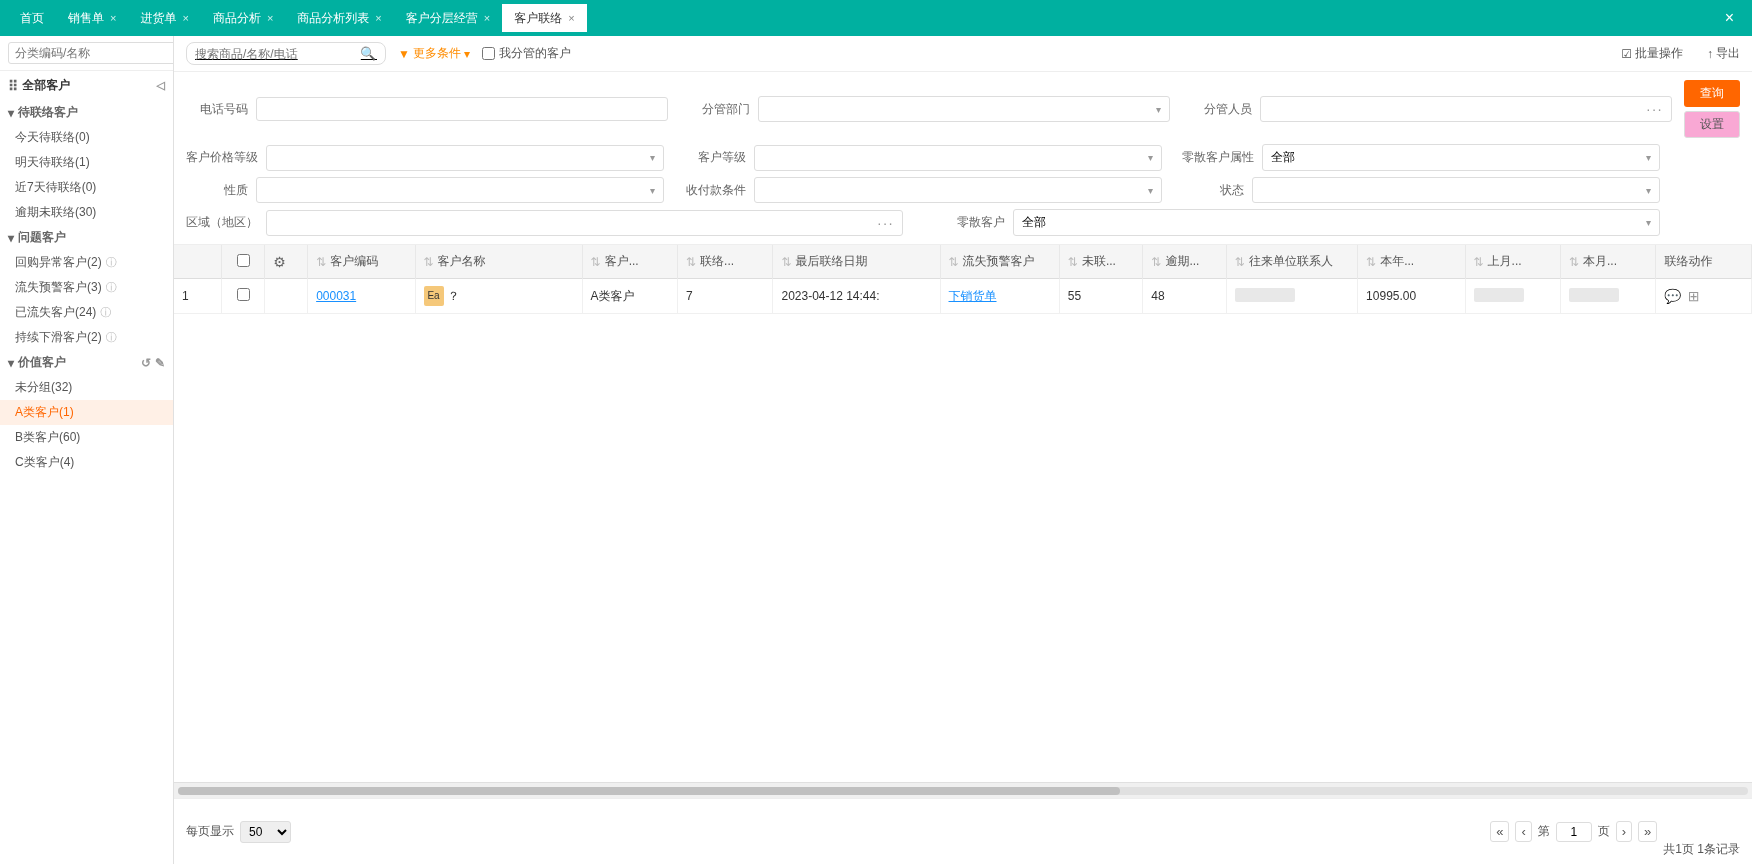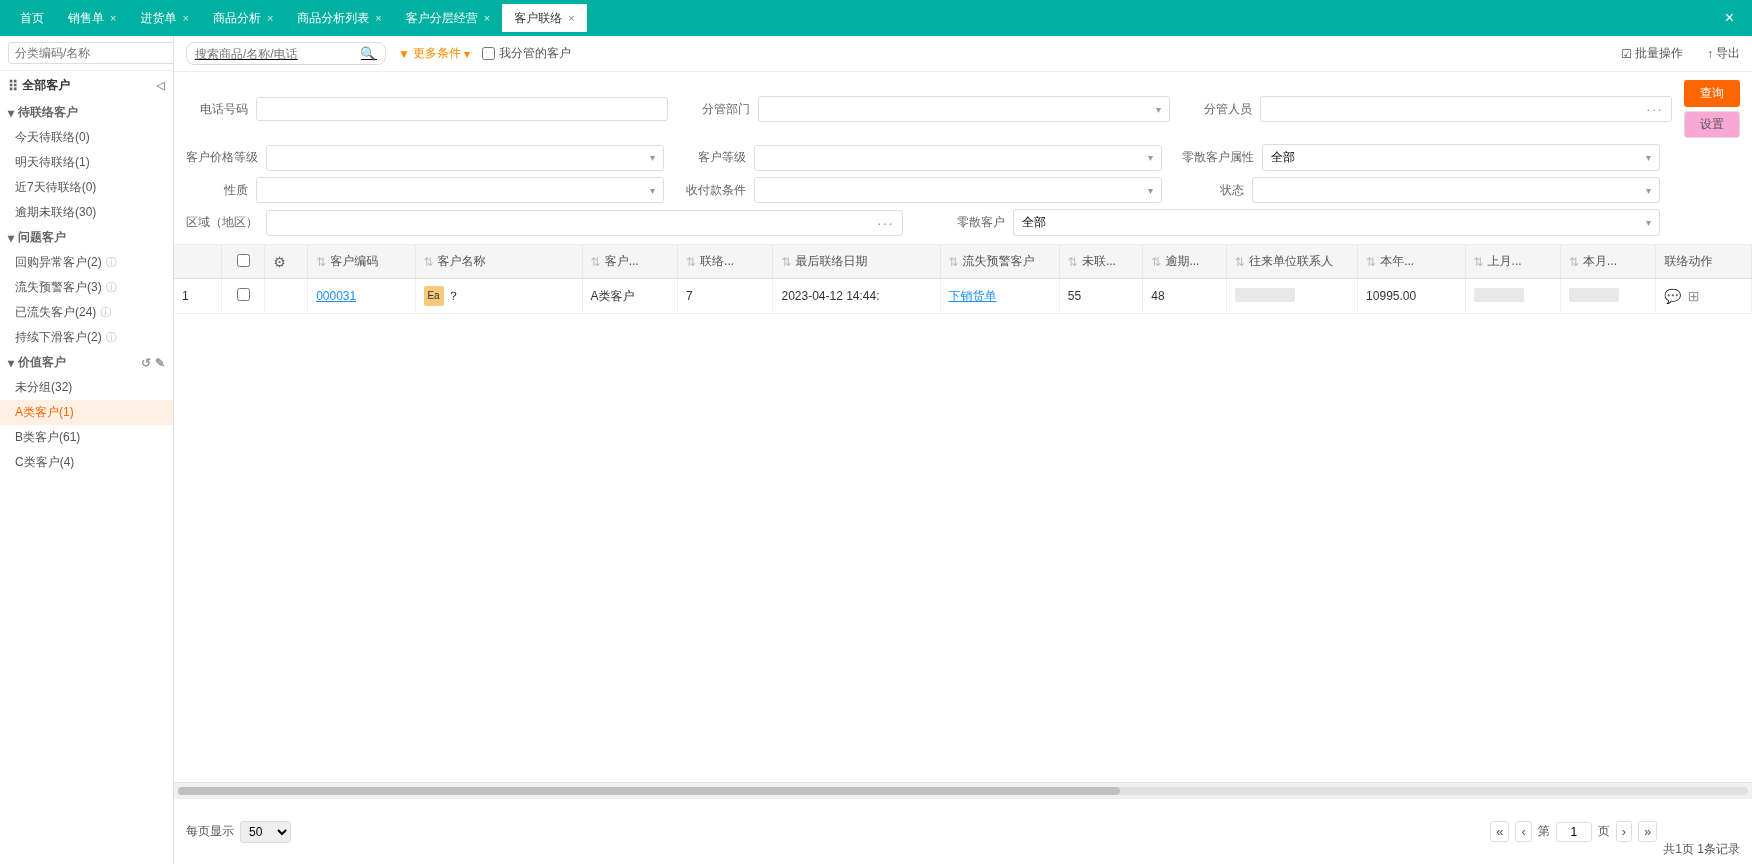--- a/index.html
+++ b/index.html
@@ -319,21 +319,21 @@
         <span style="cursor:pointer;color:#999;">✎</span>
       </span>
     </div>
     <div class="sidebar-item">
       <span>未分组(32)</span>
     </div>
     <div class="sidebar-item active">
       <span>A类客户(1)</span>
     </div>
     <div class="sidebar-item">
-      <span>B类客户(61)</span>
+      <span>B类客户(60)</span>
     </div>
     <div class="sidebar-item">
       <span>C类客户(4)</span>
     </div>
   </div>
 
   <div class="content-area">
 
     <div class="filter-bar">
       <div class="filter-search">

